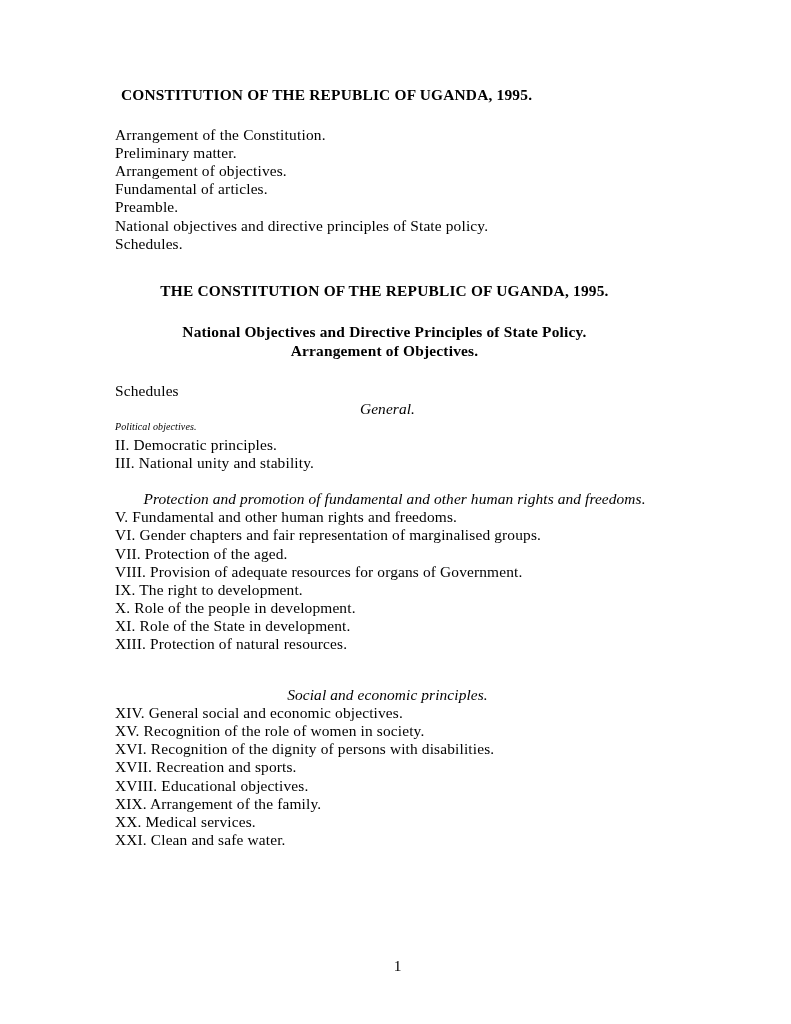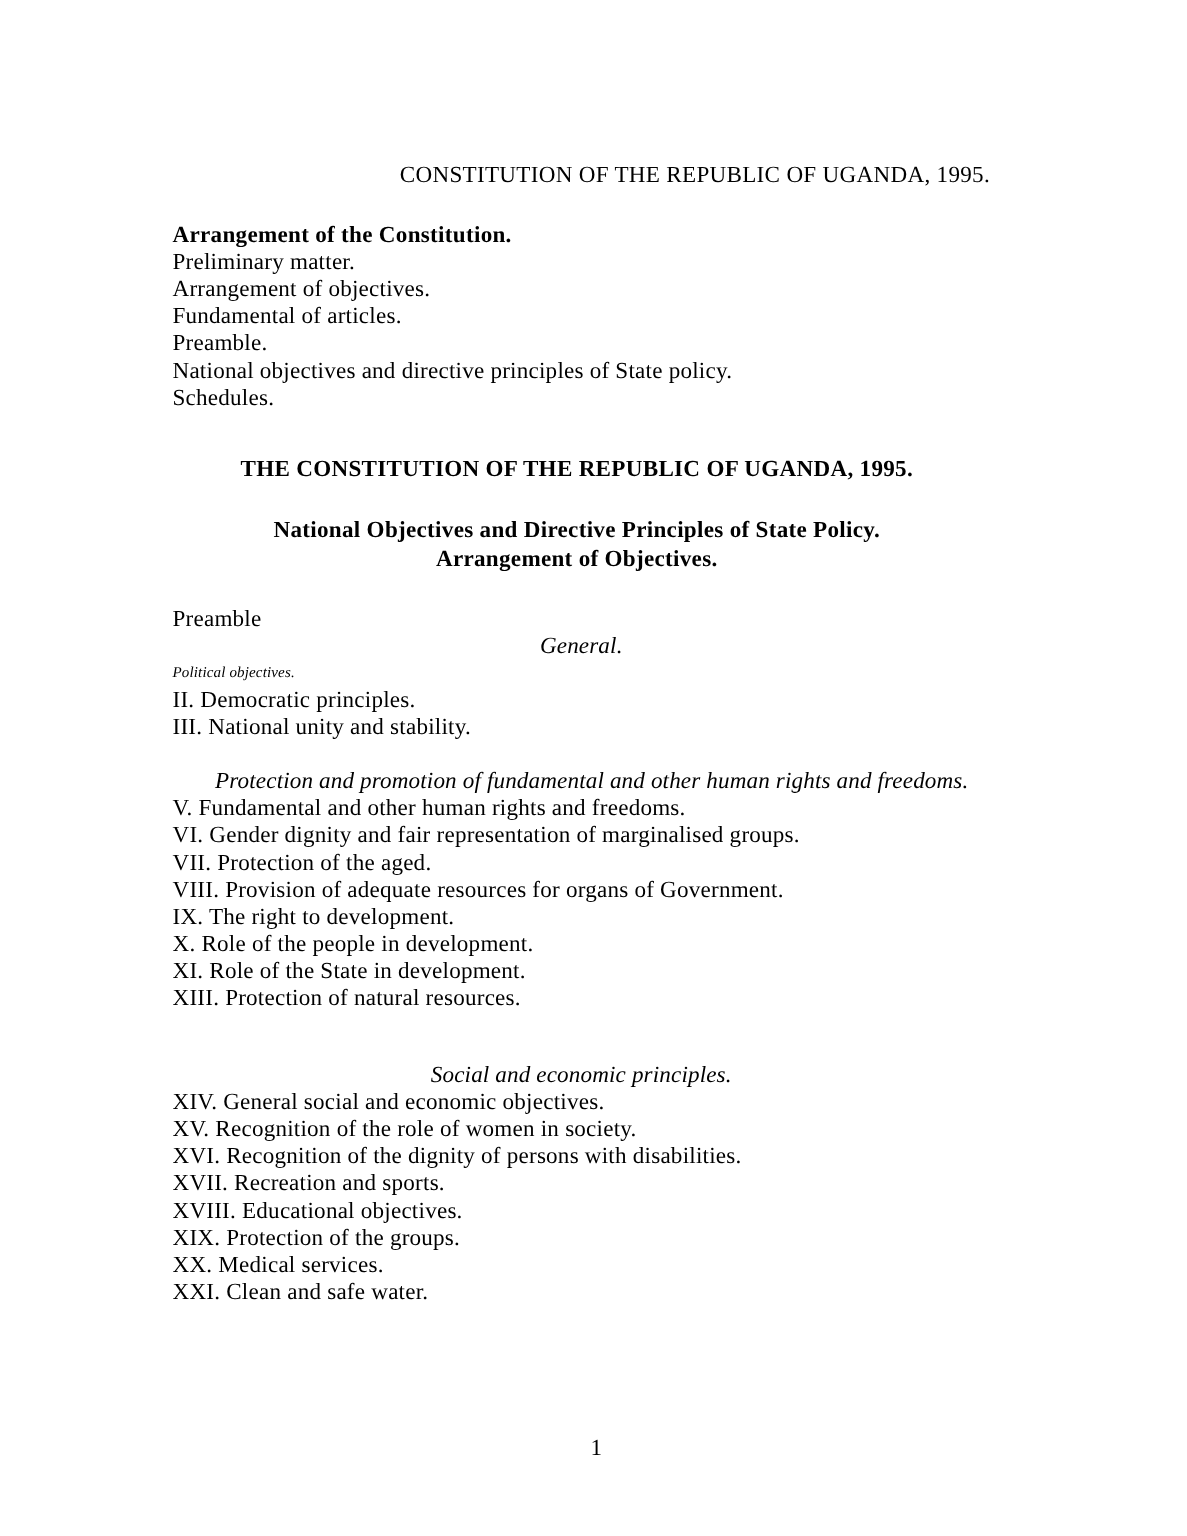--- a/index.html
+++ b/index.html
@@ -26,30 +26,29 @@
     top: 86px;
     width: 545px;
   }
   .line {
     font-size: 15.4px;
     line-height: 18.1px;
     white-space: pre-wrap;
     letter-spacing: 0.15px;
   }
   .doc-title {
-    font-weight: normal;
+    font-weight: bold;
     font-size: 15.4px;
     line-height: 18.1px;
-    text-align: right;
+    text-align: left;
     padding-left: 6px;
     letter-spacing: 0.2px;
-    margin-top: 22px;
   }
   .section-bold {
-    font-weight: bold;
+    font-weight: normal;
     font-size: 15.4px;
     line-height: 18.1px;
     letter-spacing: 0.2px;
   }
   .heading-center-bold {
     font-weight: bold;
     font-size: 15.4px;
     line-height: 19px;
     text-align: center;
     letter-spacing: 0.2px;
@@ -110,48 +109,48 @@
 
     <div class="heading-center-bold">THE CONSTITUTION OF THE REPUBLIC OF UGANDA, 1995.</div>
 
     <div class="gap-md"></div>
 
     <div class="heading-center-bold">National Objectives and Directive Principles of State Policy.</div>
     <div class="heading-center-bold">Arrangement of Objectives.</div>
 
     <div class="gap-md"></div>
 
-    <div class="line">Preamble</div>
+    <div class="line">Schedules</div>
 
     <div class="heading-center-italic">General.</div>
 
     <div class="italic-left">Political objectives.</div>
     <div class="line">II. Democratic principles.</div>
     <div class="line">III. National unity and stability.</div>
 
     <div class="gap-sm"></div>
 
     <div class="heading-center-italic wide">Protection and promotion of fundamental and other human rights and freedoms.</div>
     <div class="line">V. Fundamental and other human rights and freedoms.</div>
-    <div class="line">VI. Gender dignity and fair representation of marginalised groups.</div>
+    <div class="line">VI. Gender chapters and fair representation of marginalised groups.</div>
     <div class="line">VII. Protection of the aged.</div>
     <div class="line">VIII. Provision of adequate resources for organs of Government.</div>
     <div class="line">IX. The right to development.</div>
     <div class="line">X. Role of the people in development.</div>
     <div class="line">XI. Role of the State in development.</div>
     <div class="line">XIII. Protection of natural resources.</div>
 
     <div class="gap-xl"></div>
 
     <div class="heading-center-italic">Social and economic principles.</div>
     <div class="line">XIV. General social and economic objectives.</div>
     <div class="line">XV. Recognition of the role of women in society.</div>
     <div class="line">XVI. Recognition of the dignity of persons with disabilities.</div>
     <div class="line">XVII. Recreation and sports.</div>
     <div class="line">XVIII. Educational objectives.</div>
-    <div class="line">XIX. Protection of the groups.</div>
+    <div class="line">XIX. Arrangement of the family.</div>
     <div class="line">XX. Medical services.</div>
     <div class="line">XXI. Clean and safe water.</div>
 
   </div>
 
   <div class="page-number">1</div>
 </div>
 
 </body></html>

